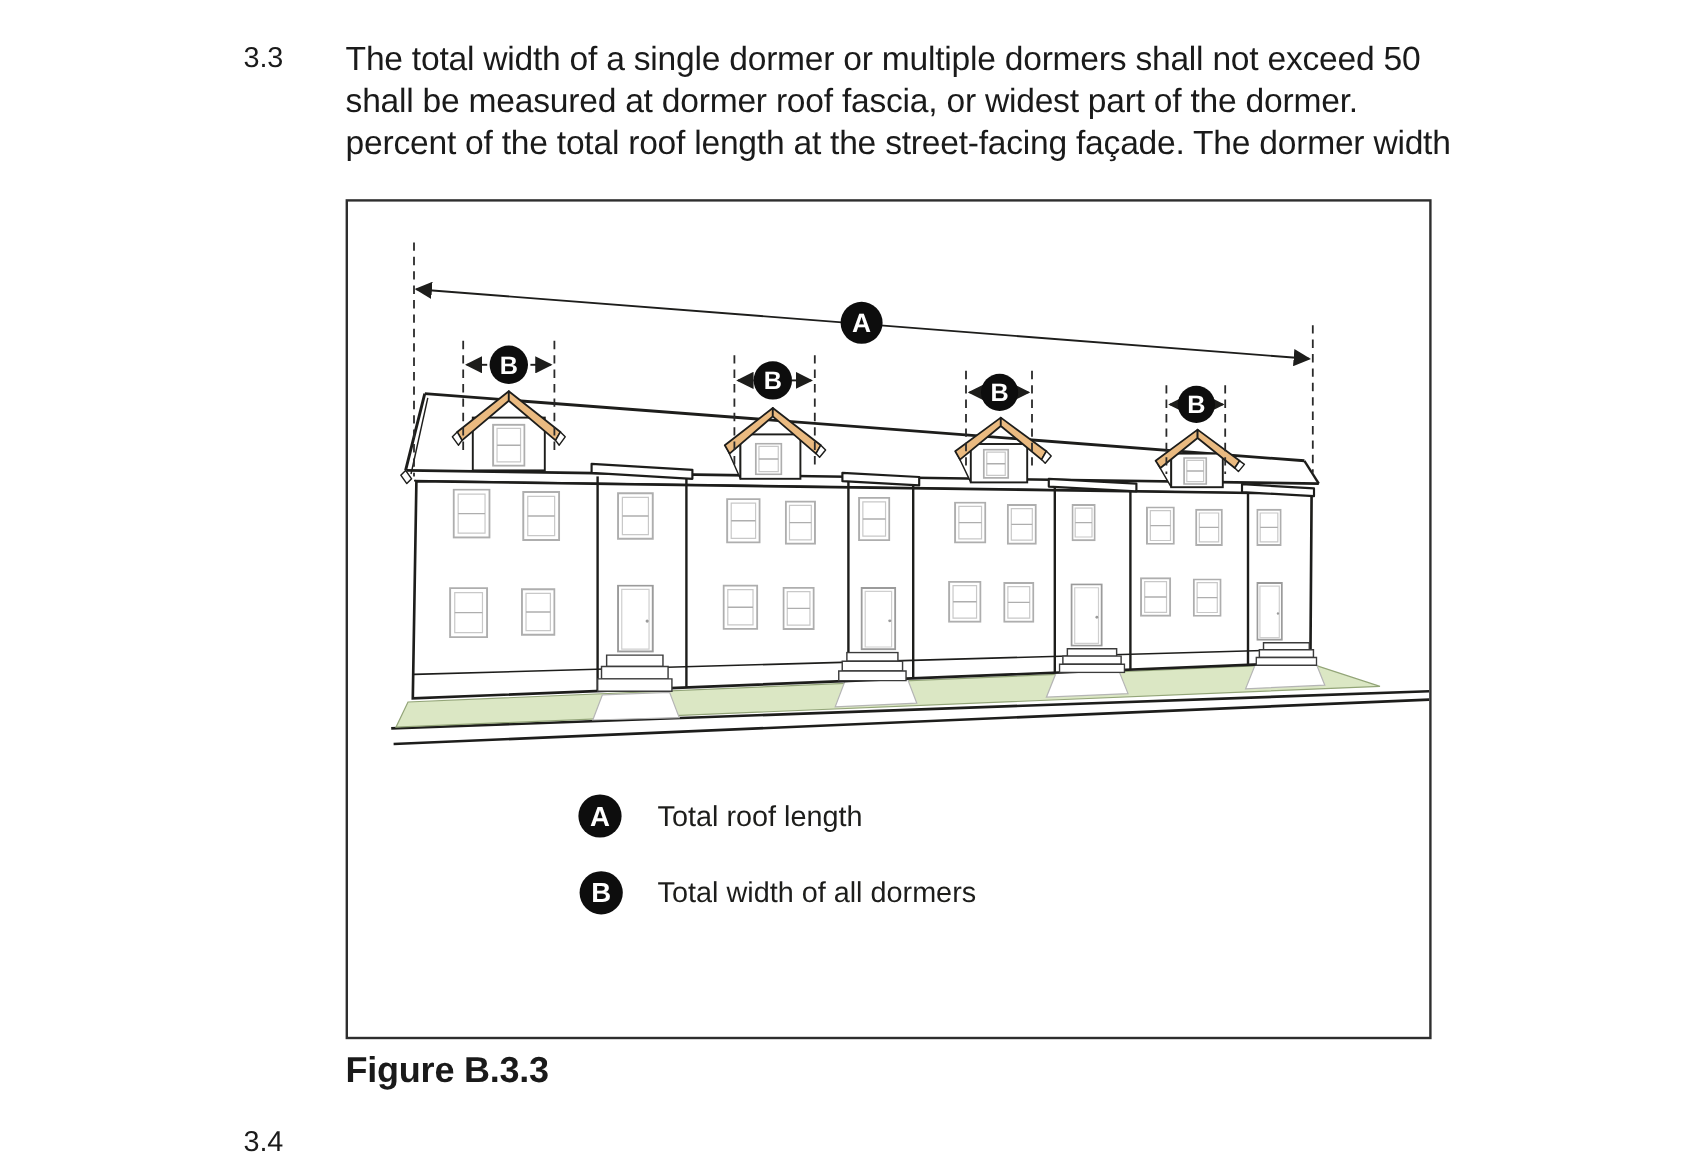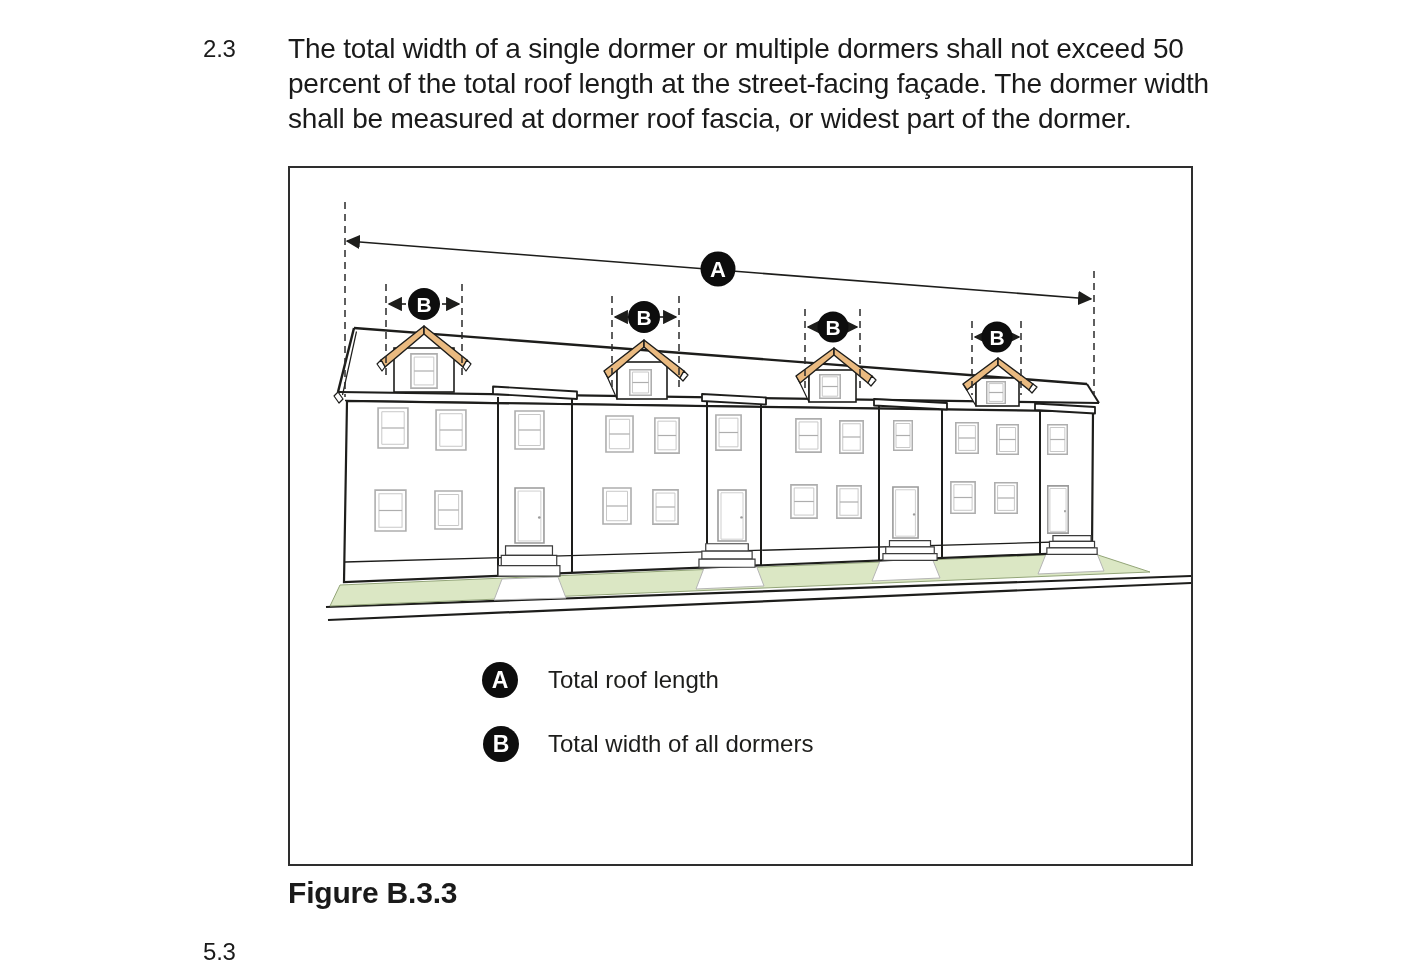--- a/index.html
+++ b/index.html
@@ -26,25 +26,25 @@
   .lawn{fill:#dbe7c4;stroke:#93a578;stroke-width:1;}
   .walk{fill:#ffffff;stroke:#b5b5b5;stroke-width:1;}
   .steps-r{fill:#ffffff;stroke:#3b3b3b;vector-effect:non-scaling-stroke;stroke-width:1.2;}
 </style>
 </head>
 <body>
 
 <div class="page">
 
   <div class="section" style="top:31px">
-    <div class="sec-num">2.3</div>
+    <div class="sec-num">3.3</div>
     <div class="sec-body">
       <div class="sec-line">The total width of a single dormer or multiple dormers shall not exceed 50</div>
+      <div class="sec-line">shall be measured at dormer roof fascia, or widest part of the dormer.</div>
       <div class="sec-line">percent of the total roof length at the street-facing façade. The dormer width</div>
-      <div class="sec-line">shall be measured at dormer roof fascia, or widest part of the dormer.</div>
     </div>
   </div>
 
   <div class="figure-box">
     <svg viewBox="0 0 901 696">
       <defs>
         <marker id="ah" viewBox="0 0 10 10" refX="9" refY="5" markerWidth="9" markerHeight="9" orient="auto-start-reverse">
           <path d="M0,0 L10,5 L0,10 Z" fill="#1d1d1b"></path>
         </marker>
         <symbol id="win" viewBox="0 0 30 40" preserveAspectRatio="none">
@@ -239,16 +239,16 @@
           <text class="marker-letter" x="211" y="584" font-size="23">B</text>
           <text class="legend-label" x="258" y="584">Total width of all dormers</text>
         </g>
       </g>
     </svg>
   </div>
 
   <div class="caption">Figure B.3.3</div>
 
   <div class="section" style="top:934px">
-    <div class="sec-num">5.3</div>
+    <div class="sec-num">3.4</div>
   </div>
 
 </div>
 
 </body></html>

